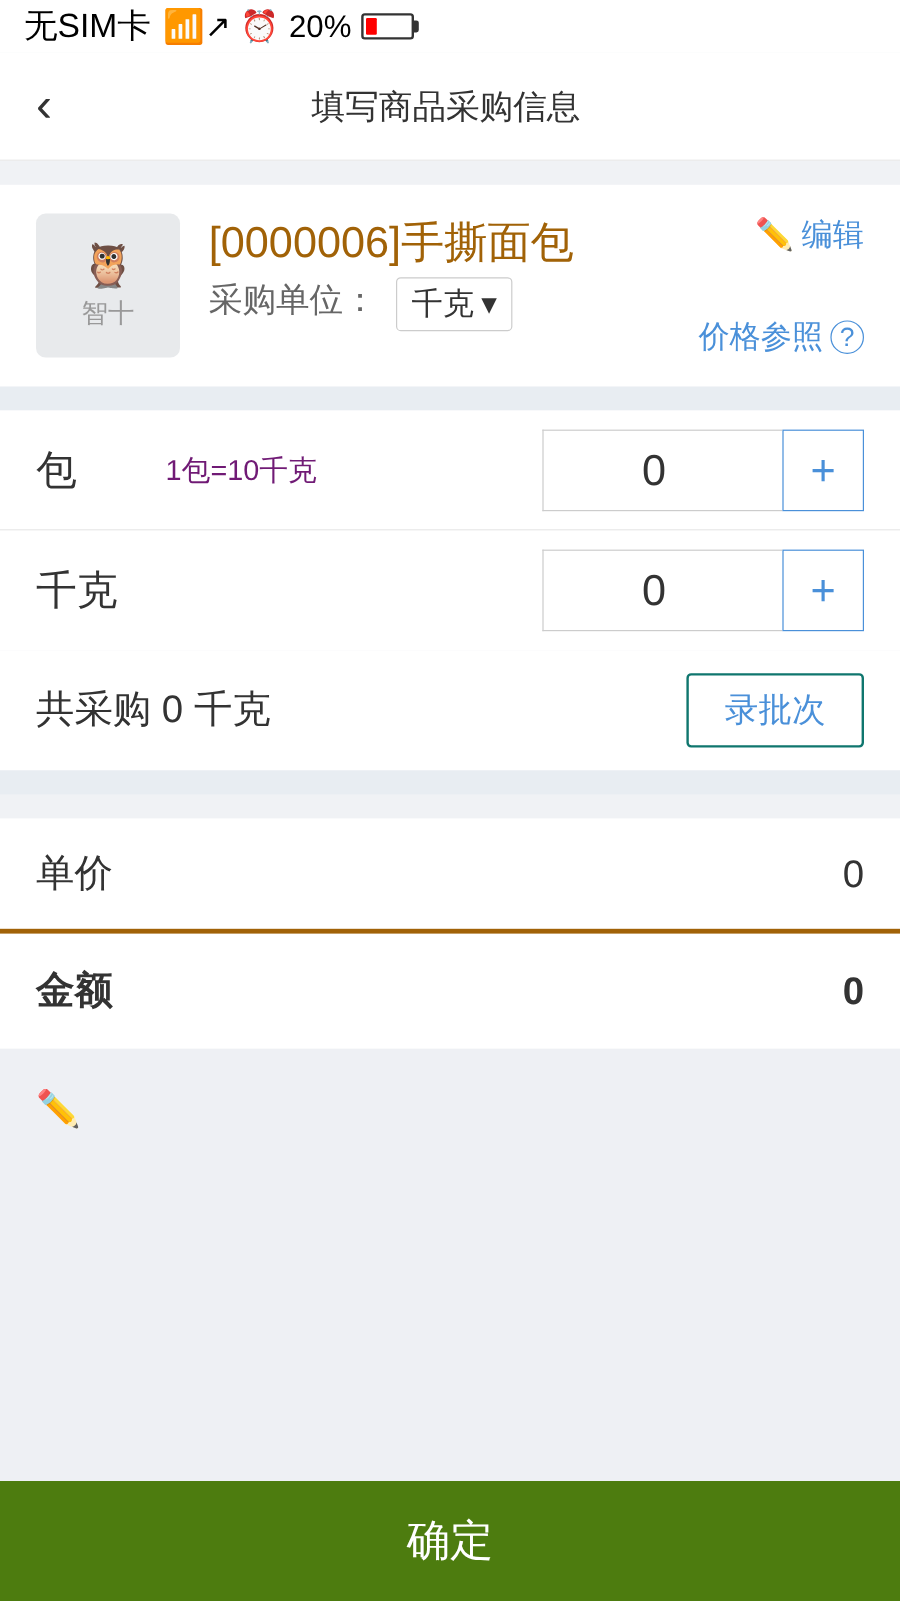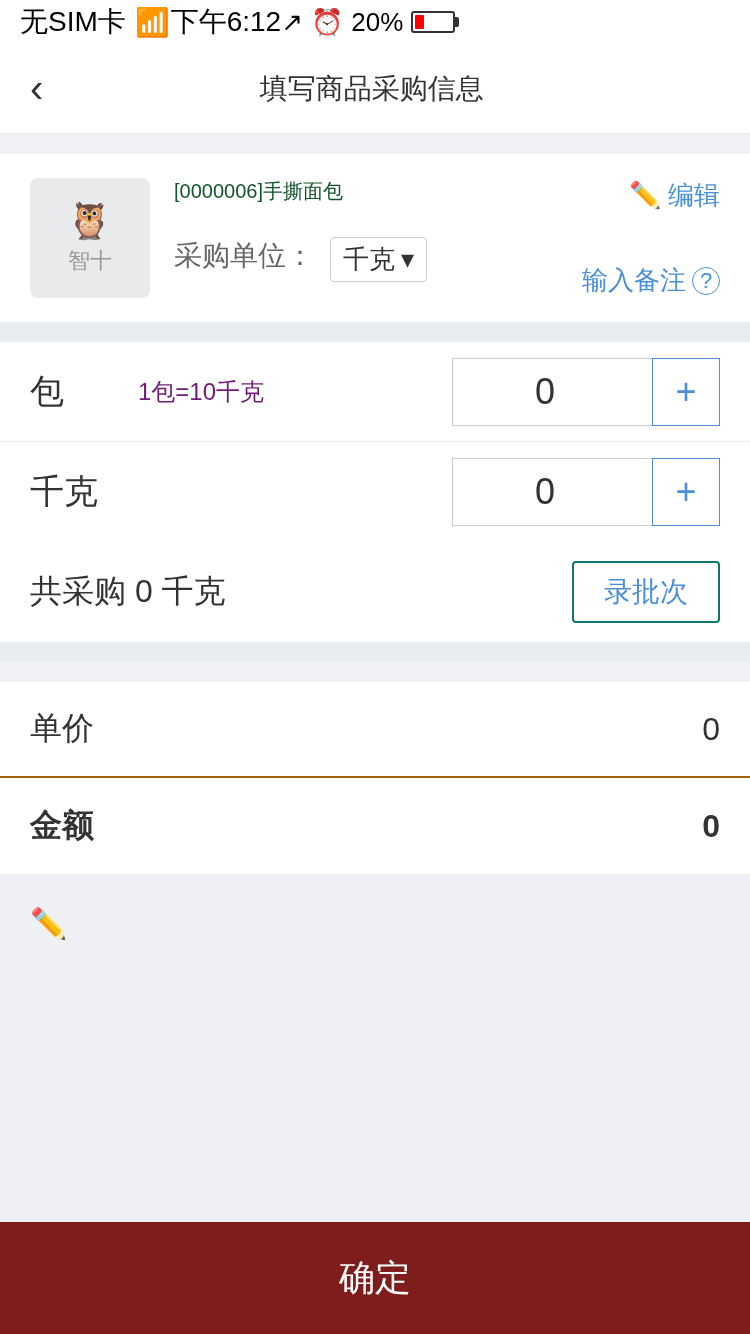--- a/index.html
+++ b/index.html
@@ -98,23 +98,23 @@
       flex-shrink: 0;
     }
     .product-image .owl-icon {
       font-size: 36px;
       margin-bottom: 4px;
     }
     .product-info {
       flex: 1;
     }
     .product-name {
-      font-size: 20px;
-      color: #14532d;
-      margin-bottom: 32px;
+      font-size: 36px;
+      color: #a16207;
+      margin-bottom: 4px;
     }
     .product-unit {
       display: flex;
       align-items: flex-start;
       gap: 16px;
       font-size: 28px;
       color: #666;
     }
     .unit-select {
       display: flex;
@@ -234,21 +234,21 @@
     
     .price-section {
       background: #fff;
       margin-top: 20px;
     }
     .price-row {
       display: flex;
       align-items: center;
       padding: 0 30px;
       height: 96px;
-      border-bottom: 2px solid #a16207;
+      border-bottom: 4px solid #a16207;
     }
     .price-row:last-child { border-bottom: none; font-weight: bold; }
     .price-label {
       font-size: 32px;
       color: #333;
     }
     .price-value {
       margin-left: auto;
       font-size: 32px;
       color: #333;
@@ -280,43 +280,42 @@
       flex: 1;
       min-height: 300px;
     }
 
     
     .confirm-btn {
       position: fixed;
       bottom: 0;
       left: 0;
       width: 750px;
-      height: 112px;
-      background: #7f1d1d;
+      height: 100px;
+      background: #4d7c0f;
       color: #fff;
       font-size: 36px;
       border: none;
       cursor: pointer;
       display: flex;
       align-items: center;
       justify-content: center;
     }
 
     .wifi-icon { font-size: 28px; }
     .signal-time { font-size: 28px; font-weight: 500; }
   </style>
 </head>
 <body>
 
 <div class="status-bar">
   <div class="status-left">
     <span>无SIM卡</span>
     <span class="wifi-icon">📶</span>
   </div>
-  <span class="signal-time">下午6:12</span>
   <div class="status-right">
     <span>↗</span>
     <span>⏰</span>
     <span>20%</span>
     <span class="battery-icon">
       <span class="battery-fill"></span>
     </span>
   </div>
 </div>
 
@@ -338,21 +337,21 @@
         <span>千克</span>
         <span>▾</span>
       </div>
     </div>
   </div>
   <div class="edit-btn">
     <span>✏️</span>
     <span>编辑</span>
   </div>
   <div class="price-ref">
-    <span>输入备注</span>
+    <span>价格参照</span>
     <span style="border:1px solid #4a90d9;border-radius:50%;width:28px;height:28px;display:inline-flex;align-items:center;justify-content:center;font-size:22px;color:#4a90d9;">?</span>
   </div>
 </div>
 
 <div class="section-divider"></div>
 
 <div class="input-section">
 
   <div class="input-row">
     <span class="input-label">包</span>

